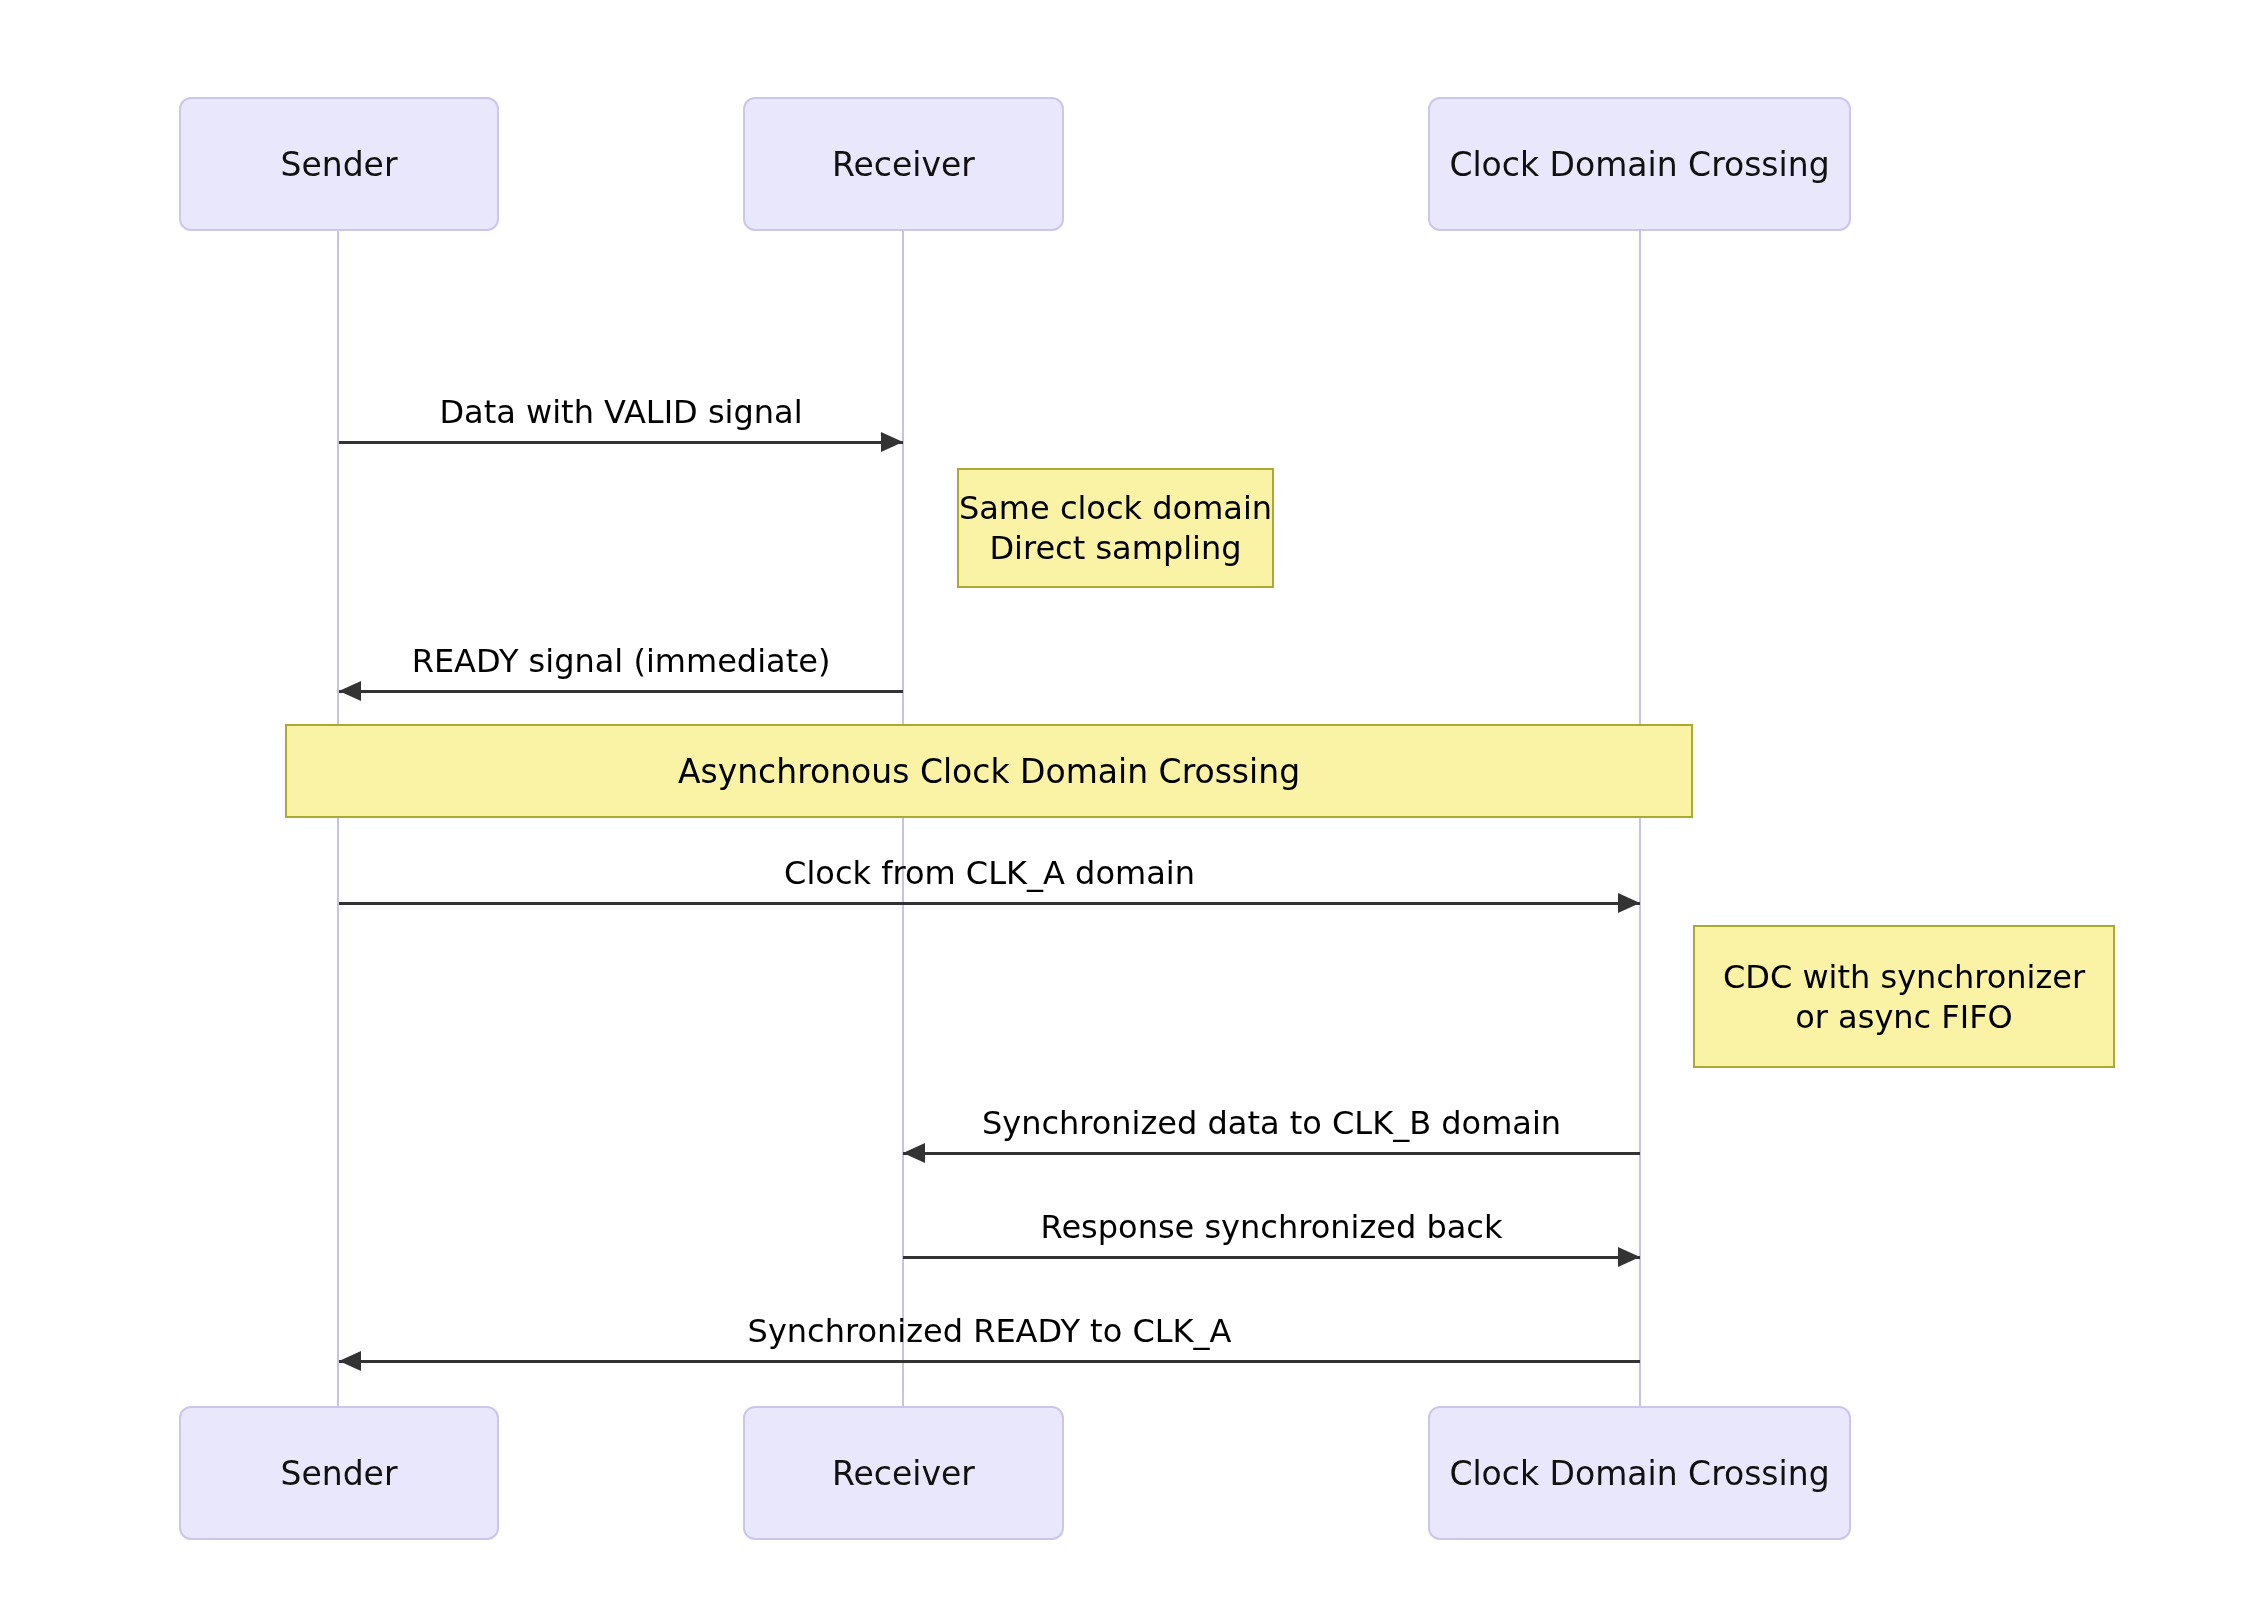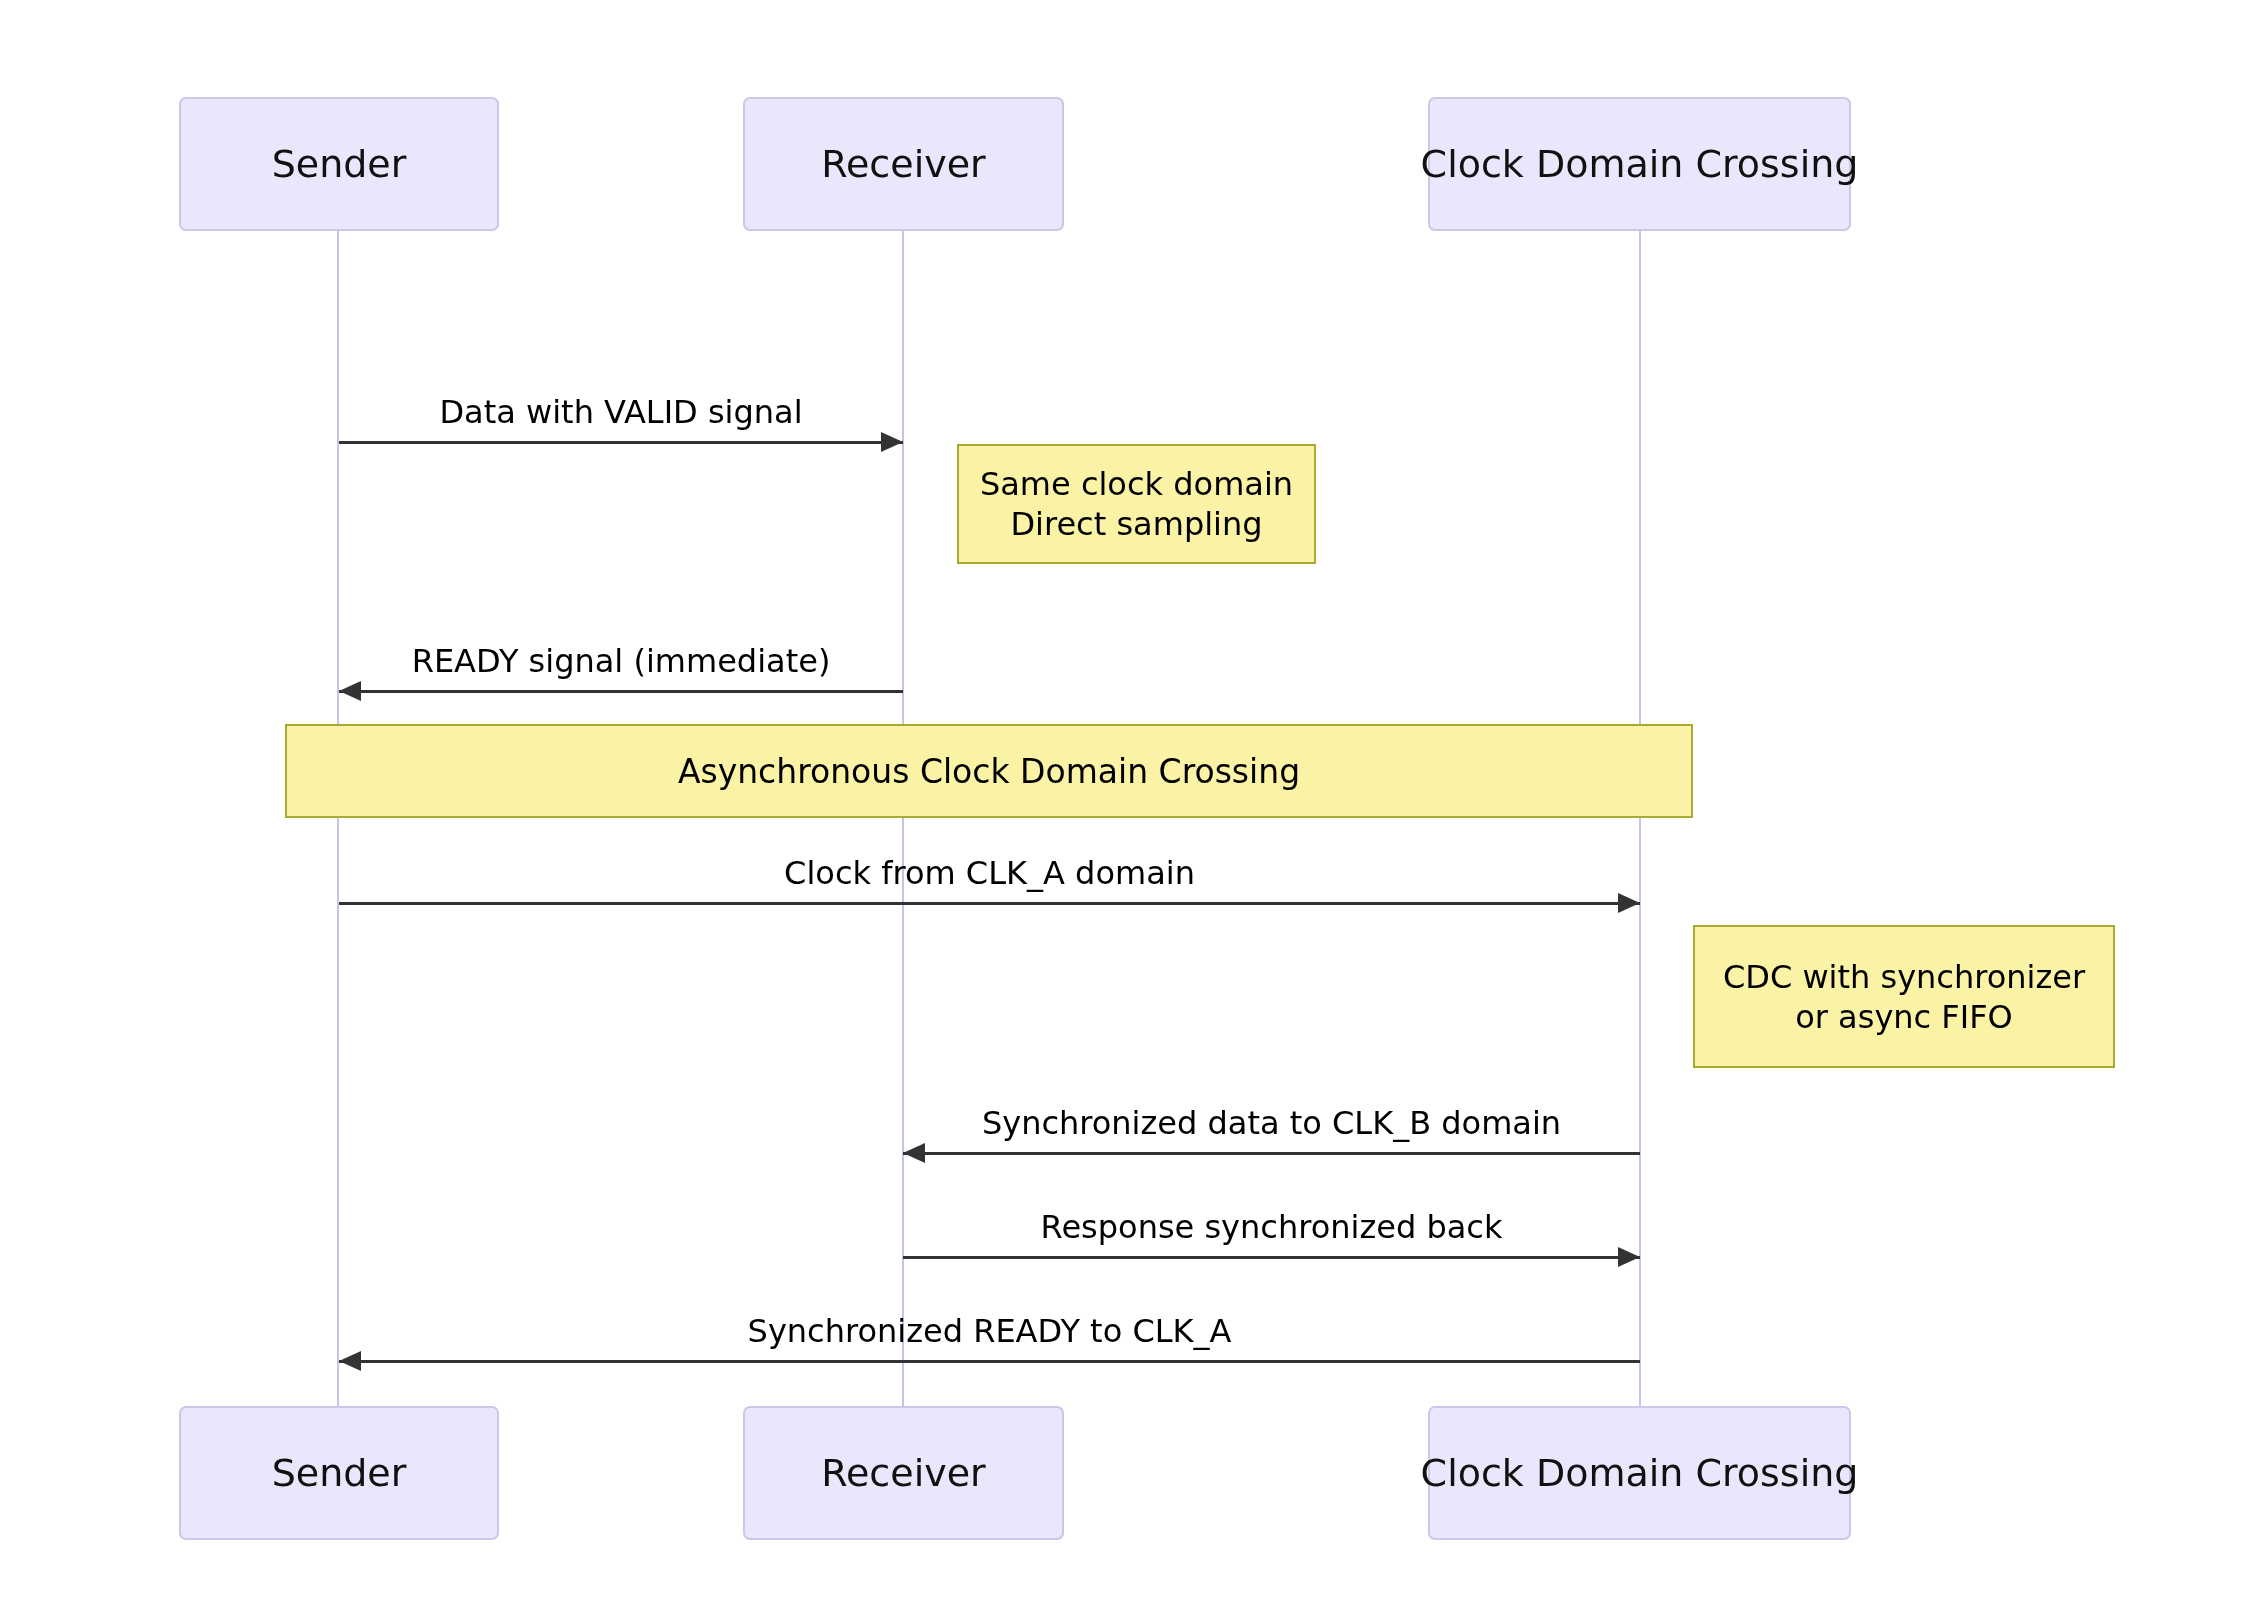--- a/index.html
+++ b/index.html
@@ -13,23 +13,23 @@
   .lifeline {
     position:absolute;
     width:2.1px; top:231px; height:1175px;
     background:var(--lifeline,#c8c2e6);
   }
   .actor-box {
     position:absolute;
     box-sizing:border-box;
     background:var(--actor-fill,#e9e7fc);
     border:2.1px solid var(--actor-border,#cdc6e8);
-    border-radius:7px;
+    border-radius:12px;
     display:flex; align-items:center; justify-content:center;
-    font-size:38px; color:#111111;
+    font-size:33px; color:#111111;
     white-space:nowrap;
     text-align:right;
   }
   .band {
     position:absolute;
     box-sizing:border-box;
     background:var(--note-fill,#faf3a6);
     border:2.8px solid var(--note-border,#aaaa33);
     display:flex; align-items:center; justify-content:center;
     font-size:33px; color:#000000;
@@ -81,21 +81,21 @@
     <span>Clock Domain Crossing</span>
   </div>
 
 
   <div class="message" style="left:339px;top:442px;width:564px">
     <div class="msg-label">Data with VALID signal</div>
     <div class="msg-line"></div>
     <div class="arrowhead ah-right"></div>
   </div>
 
-  <div class="note" style="left:957px;top:444px;width:359px;height:120px">
+  <div class="note" style="left:957px;top:468px;width:317px;height:120px">
     <span>Same clock domain</span>
     <span>Direct sampling</span>
   </div>
 
   <div class="message" style="left:339px;top:691px;width:564px">
     <div class="msg-label">READY signal (immediate)</div>
     <div class="msg-line"></div>
     <div class="arrowhead ah-left"></div>
   </div>
 

